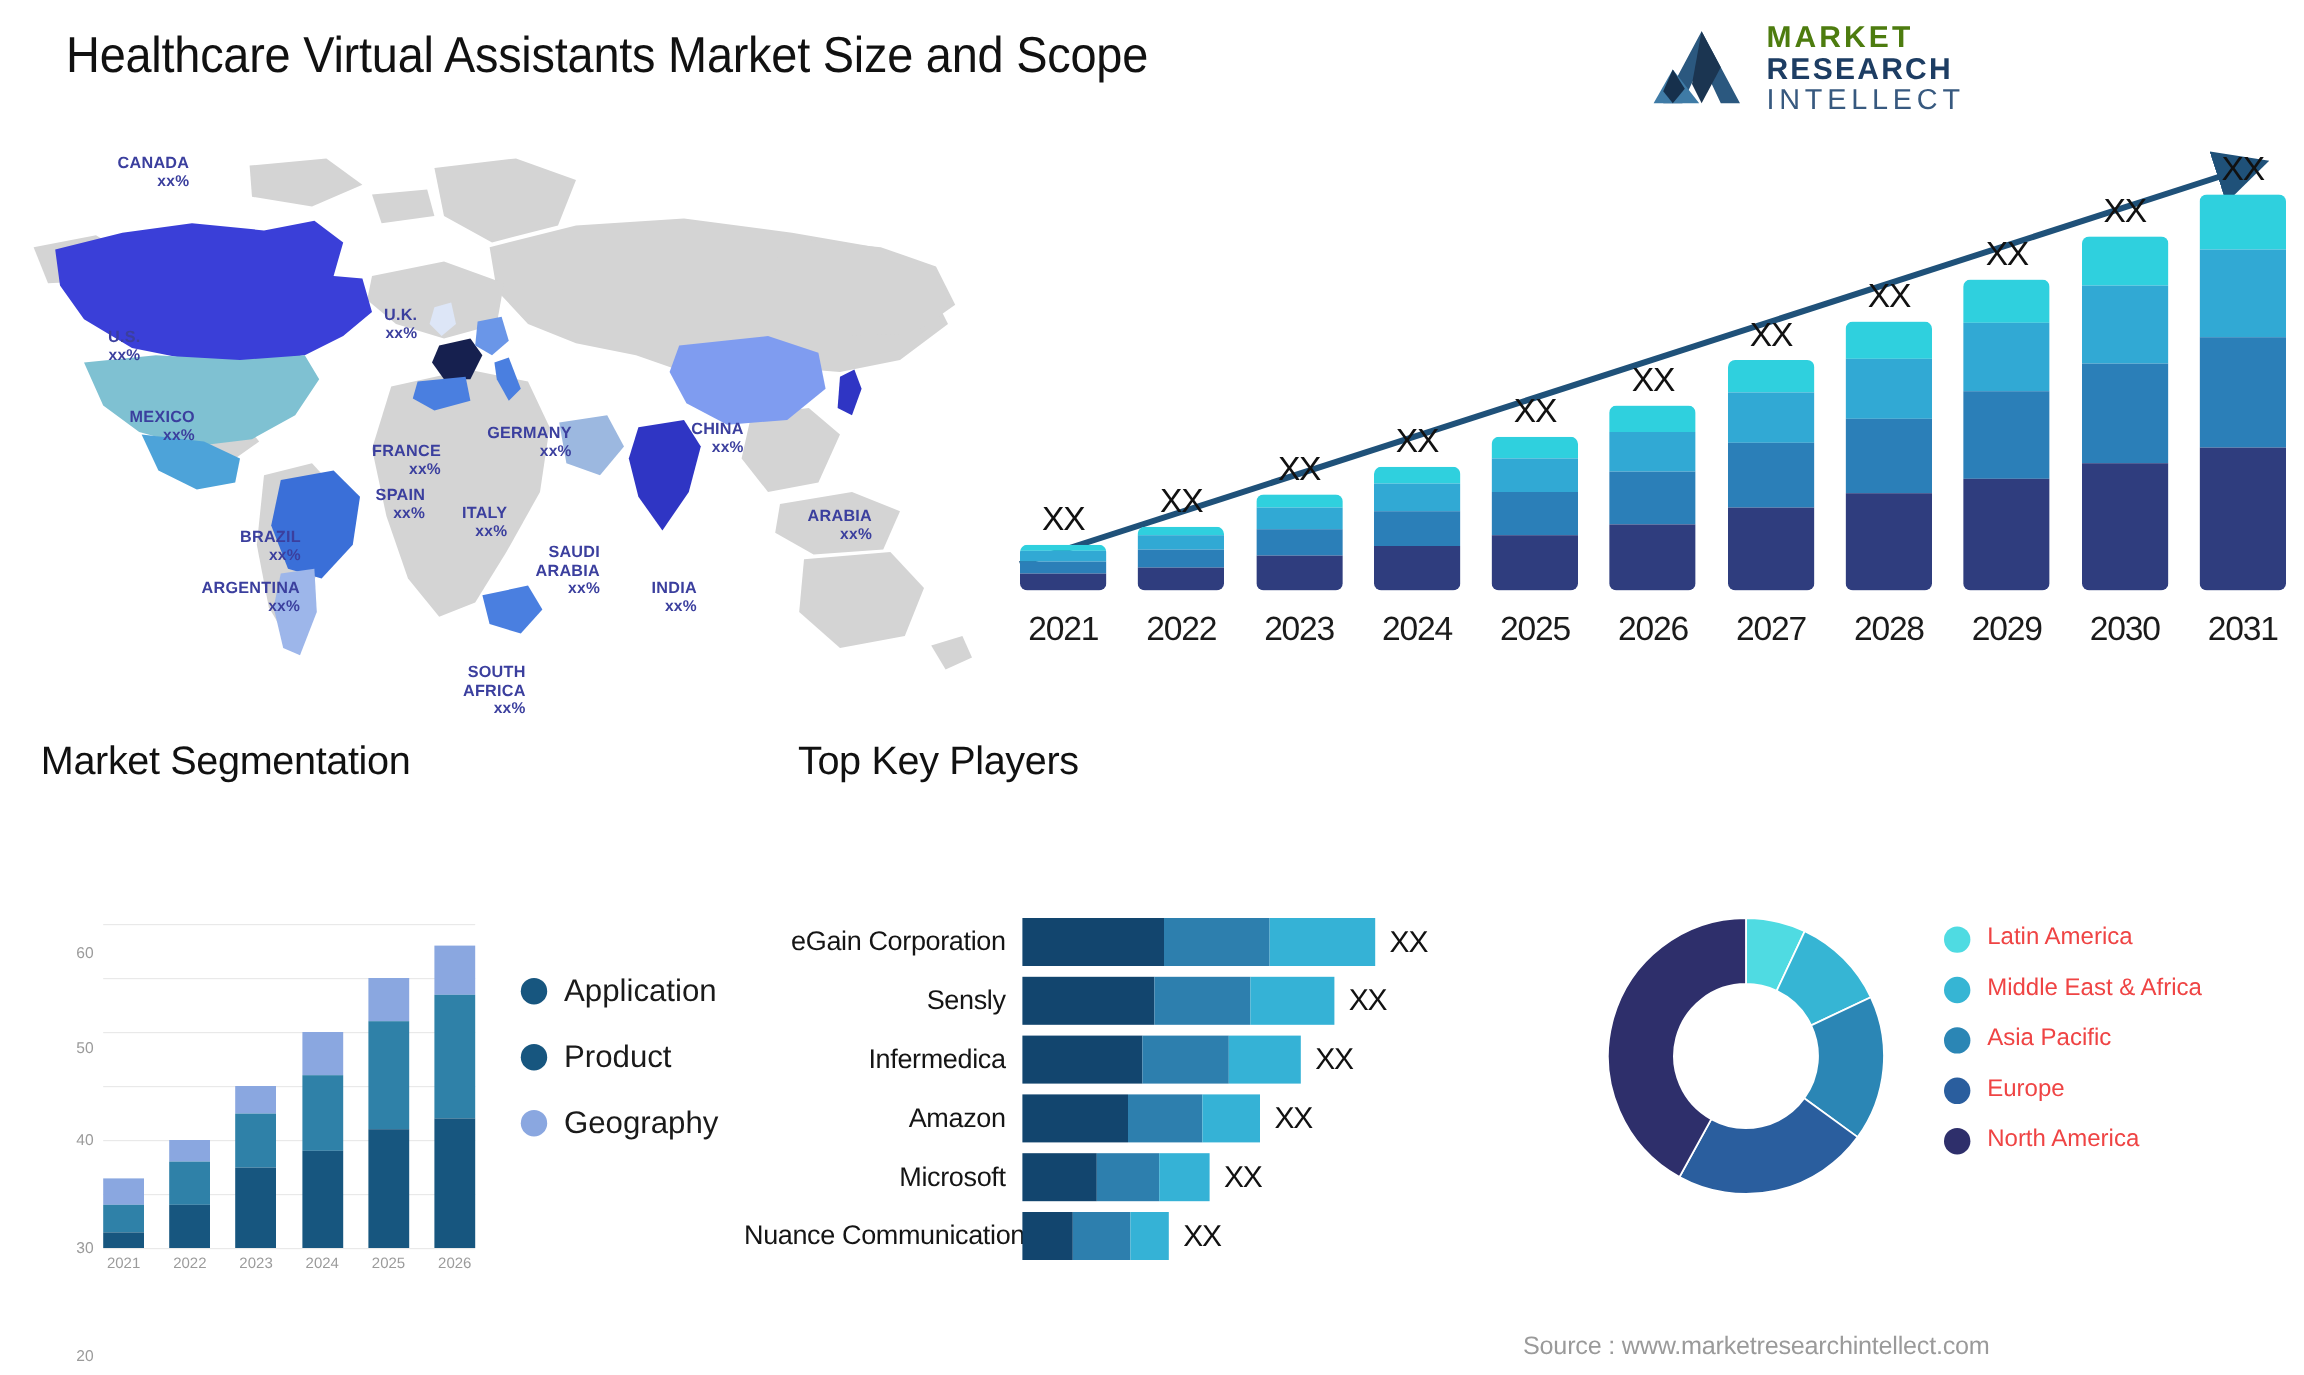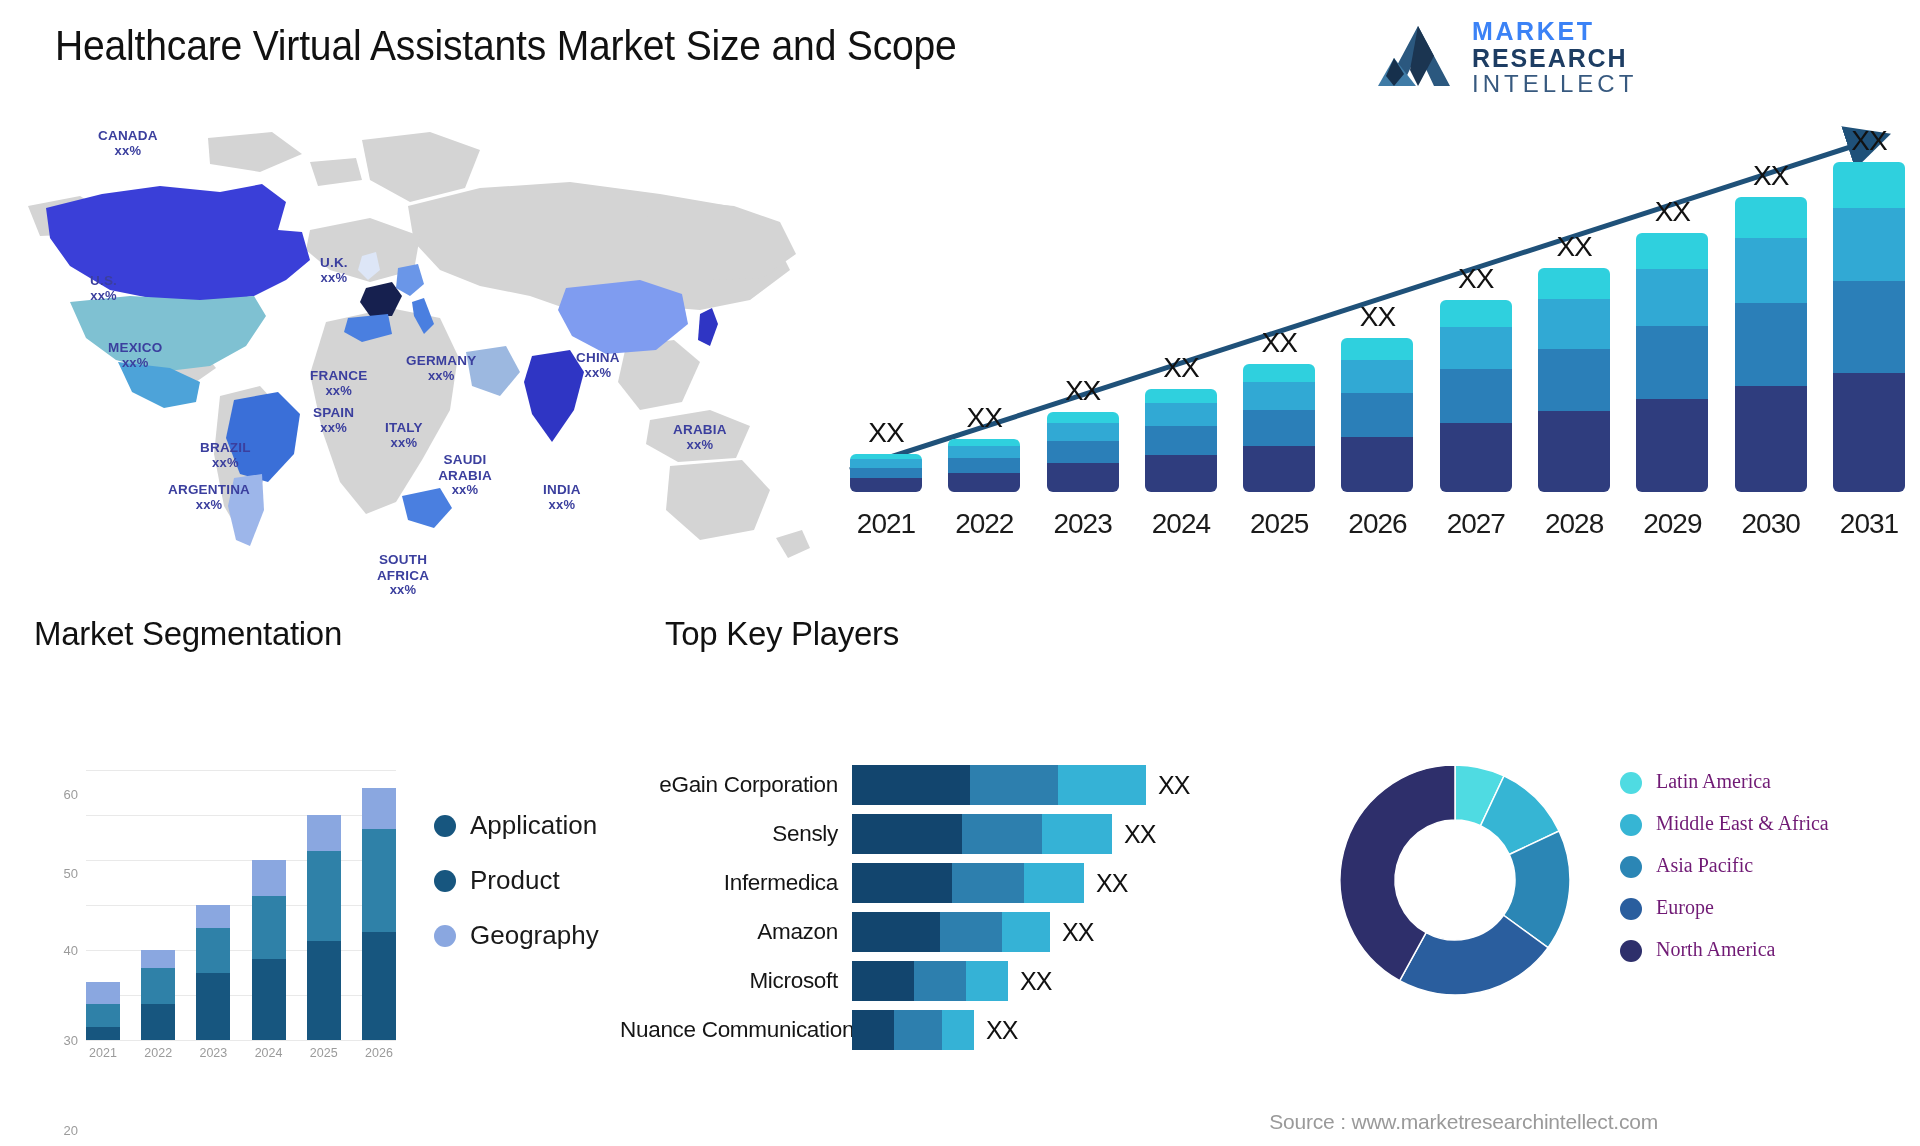--- a/index.html
+++ b/index.html
@@ -16,30 +16,30 @@
     position: absolute; left: 55px; top: 22px;
     font-size: 42px; font-weight: 400; color: #111;
     letter-spacing: -0.2px;
     font-family: "Liberation Sans", sans-serif;
     transform: scaleX(0.93); transform-origin: left center;
     white-space: nowrap;
   }
   .logo { position: absolute; right: 18px; top: 14px; width: 290px; height: 86px; }
   .logo-mark { position:absolute; left:0; top:8px; width:92px; height:68px; }
   .logo-txt { position:absolute; left:100px; top:4px; }
-  .logo-l1 { font-size:25px; font-weight:700; letter-spacing:2.6px; color:#3b82f6; line-height:1.06; }
+  .logo-l1 { font-size:25px; font-weight:700; letter-spacing:2.6px; color:#4d7c0f; line-height:1.06; }
   .logo-l2 { font-size:25px; font-weight:700; letter-spacing:1.9px; color:#1d3d63; line-height:1.06; }
   .logo-l3 { font-size:24px; font-weight:400; letter-spacing:4.0px; color:#37597f; line-height:1.12; }
 
   
   .map-wrap { position:absolute; left:10px; top:110px; width:820px; height:455px; }
   .map-wrap svg { width:100%; height:100%; display:block; }
   .mlabel {
     position:absolute; color:#3b3f9e; font-size:13.5px; font-weight:700;
-    text-align:center; line-height:1.15; letter-spacing:.2px; white-space:nowrap;
+    text-align:right; line-height:1.15; letter-spacing:.2px; white-space:nowrap;
     font-family:"Liberation Sans", sans-serif;
   }
   .mlabel .pct { display:block; font-size:13px; }
 
   
   .growth { position:absolute; left:840px; top:120px; width:1070px; height:420px; }
   .growth .arrow { position:absolute; inset:0; width:100%; height:100%; }
   .gbars { position:absolute; left:10px; bottom:48px; height:330px; width:1055px;
            display:flex; align-items:flex-end; justify-content:space-between; }
   .gbar-col { width:72px; display:flex; flex-direction:column; align-items:center; }
@@ -88,22 +88,22 @@
   .pl-seg { height:100%; }
   .pl-val { font-size:25px; color:#111; margin-left:12px;
             font-family:"Liberation Sans",sans-serif; letter-spacing:-1px; }
 
   
   .region { position:absolute; left:1300px; top:615px; width:620px; height:330px; }
   .donut { position:absolute; left:30px; top:140px; width:250px; height:250px; }
   .rg-legend { position:absolute; left:320px; top:155px; }
   .rg-row { display:flex; align-items:flex-start; margin-bottom:18px; }
   .rg-dot { width:22px; height:22px; border-radius:50%; margin-right:14px; flex:none; margin-top:2px; }
-  .rg-txt { font-size:20px; color:#701a75; line-height:1.18; max-width:180px;
-            font-family:Liberation Serif, serif; }
+  .rg-txt { font-size:20px; color:#ef4444; line-height:1.18; max-width:180px;
+            font-family:Liberation Sans, sans-serif; }
 
   .source { position:absolute; right:22px; bottom:12px; font-size:21px; color:#9a9a9a;
             font-family:"Liberation Sans",sans-serif; letter-spacing:-.2px; }
 </style>
 </head>
 <body>
 
 <div class="page">
 
   <div class="hdr-title">Healthcare Virtual Assistants Market Size and Scope</div>

